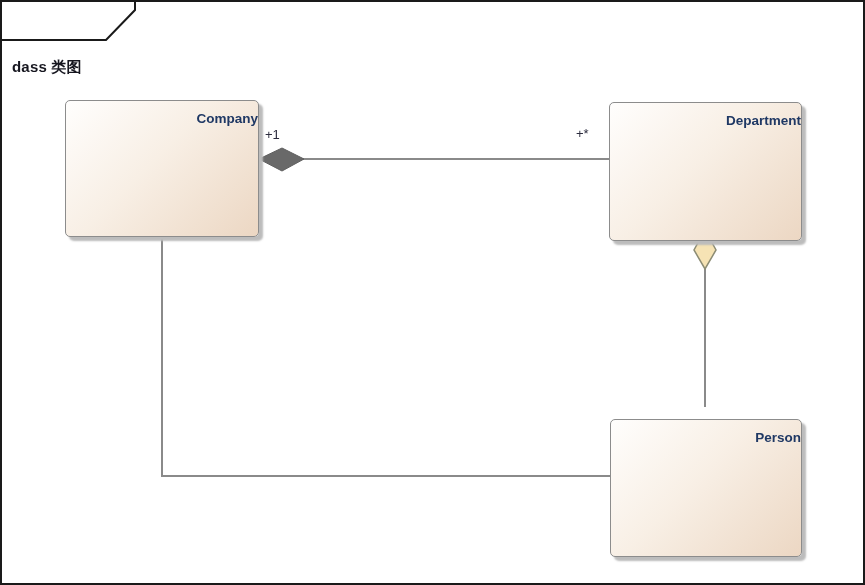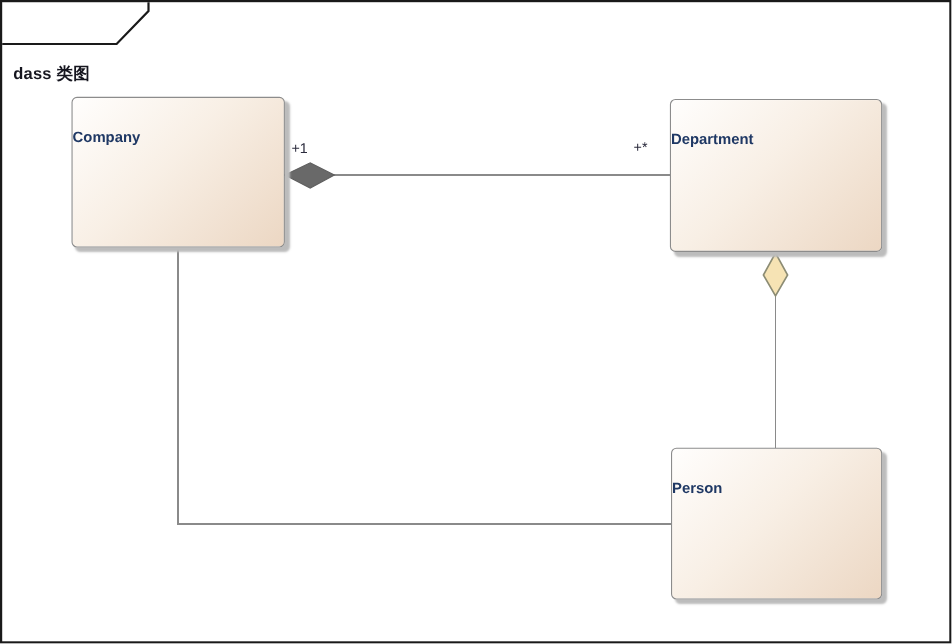--- a/index.html
+++ b/index.html
@@ -32,23 +32,24 @@
     margin-top: 48px;
   }
   .uml-class {
     position: absolute;
     box-sizing: border-box;
     border: 1.5px solid #8c8c8c;
     border-radius: 5px;
     background: linear-gradient(135deg, #fffefd 0%, #f8efe5 45%, #ecd7c3 100%);
     box-shadow: 4px 4px 2px #bcbcbc;
     display: flex;
-    justify-content: flex-start;
+    justify-content: flex-end;
     align-items: flex-start;
-    padding-top: 28px;
+    padding-top: 10px;
+    margin-top: 12px;
   }
   .uml-class .class-title {
     font-size: 13.5px;
     font-weight: bold;
     color: #1f3864;
   }
   #class-company    { left: 63px;  top: 86px;  width: 194px; height: 137px; }
   #class-department { left: 607px; top: 88px;  width: 193px; height: 139px; }
   #class-person     { left: 608px; top: 405px; width: 192px; height: 138px; }
   .connector-layer {

